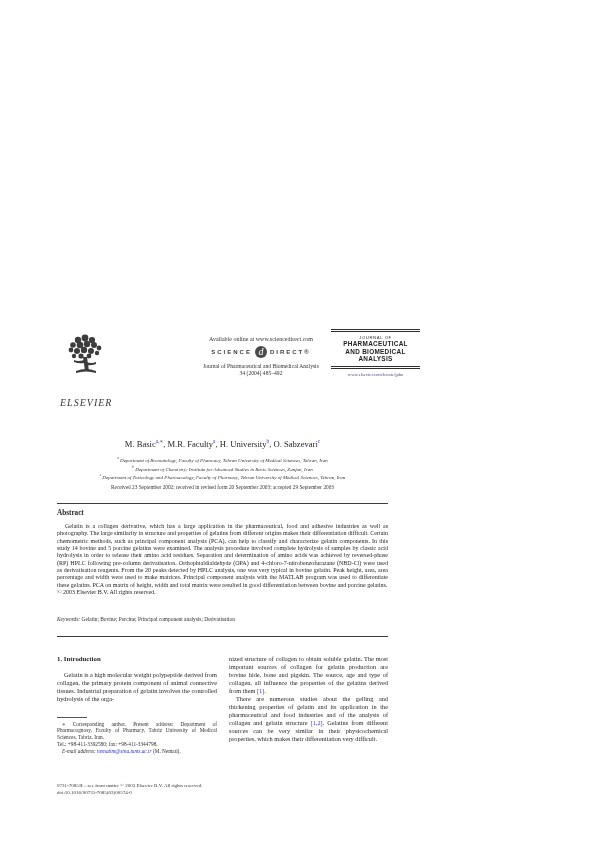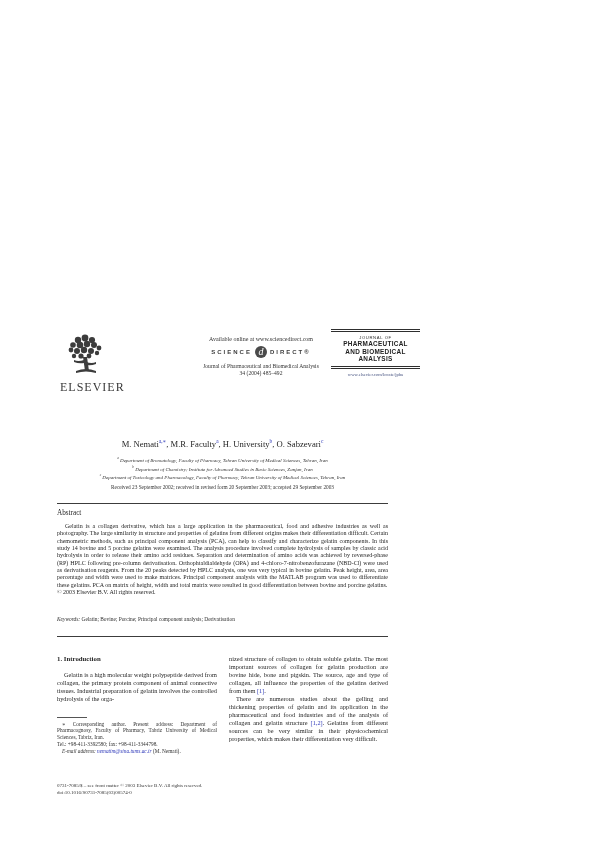--- a/index.html
+++ b/index.html
@@ -3,21 +3,21 @@
 <meta charset="utf-8">
 <style>
   html,body{margin:0;padding:0;background:#e8e8e8;}
   .page{
     position:relative;width:600px;height:849px;margin:0 auto;background:#ffffff;
     font-family:"Liberation Serif","DejaVu Serif",serif;color:#262626;overflow:hidden;
   }
   .abs{position:absolute;}
   
   .elsevier{left:60px;top:333px;width:52px;text-align:center;}
-  .elsevier .name{font-size:12px;letter-spacing:1px;margin-top:1px;color:#3a3a3a;}
+  .elsevier .name{font-size:10px;letter-spacing:1px;margin-top:18px;color:#3a3a3a;font-style:italic;}
   .center-head{left:178px;top:336px;width:166px;text-align:center;}
   .available{font-size:6px;color:#333;}
   .sd-logo{margin-top:4px;display:flex;align-items:center;justify-content:center;gap:3px;}
   .sd-word{font-size:6px;font-weight:bold;letter-spacing:2px;color:#3d3d3d;font-family:"Liberation Sans",sans-serif;}
   .sd-d{display:inline-block;width:12px;height:12px;border-radius:50%;background:#4a4a4a;color:#fff;
         font-style:italic;font-size:10px;line-height:11px;text-align:center;font-family:"Liberation Serif",serif;}
   .jref{margin-top:5px;font-size:5.6px;line-height:7px;color:#333;}
   .jbox{left:331px;top:329px;width:89px;text-align:center;}
   .dblrule{border-top:1.6px solid #2e2e2e;margin-bottom:1px;}
   .thinrule{border-top:0.8px solid #2e2e2e;}
@@ -28,21 +28,21 @@
   .jbox .url{font-size:4.6px;margin-top:3px;color:#44517f;}
   
   .title{left:57px;top:402px;width:331px;text-align:center;font-size:12.5px;line-height:15px;color:#1f1f1f;}
   .authors{left:57px;top:438px;width:331px;text-align:center;font-size:8.6px;color:#1f1f1f;}
   sup{font-size:0.62em;}
   .bluesup{color:#2a35b8;}
   .affils{left:57px;top:455px;width:331px;text-align:center;font-style:italic;font-size:5px;line-height:7px;color:#333;}
   .received{left:57px;top:484px;width:331px;text-align:center;font-size:5.3px;color:#333;}
   .rule{left:57px;width:331px;border-top:1px solid #3c3c3c;}
   
-  .abstract-h{left:57px;top:509px;font-size:7.2px;font-weight:normal;}
+  .abstract-h{left:57px;top:509px;font-size:7.2px;font-weight:bold;}
   .abstract-b{left:57px;top:523px;width:331px;font-size:6px;line-height:7.35px;text-align:justify;}
   .abstract-b .lead{text-indent:8px;display:block;}
   .copyright{margin-top:0px;}
   .keywords{left:57px;top:616px;width:331px;font-size:5.4px;color:#2e2e2e;}
   .keywords .kw-label{font-style:italic;}
   
   .cols{left:57px;top:655px;width:331px;display:flex;gap:12px;}
   .col{width:160px;}
   .sec-h{font-size:6.8px;font-weight:bold;margin:0 0 9px 0;}
   .body-p{font-size:6.3px;line-height:8px;text-align:justify;margin:0;}
@@ -116,21 +116,21 @@
     </div>
     <div class="dblrule"></div>
     <div class="thinrule"></div>
     <div class="url">www.elsevier.com/locate/jpba</div>
   </div>
 
   <div class="abs title">
   </div>
 
   <div class="abs authors">
-    <span><span>M. Nemati</span><sup class="bluesup">a,∗</sup><span>, </span></span><span><span>M.R. Faculty</span><sup class="bluesup">a</sup><span>, </span></span><span><span>H. University</span><sup class="bluesup">b</sup><span>, </span></span><span><span>O. Sabzevari</span><sup class="bluesup">c</sup></span>
+    <span><span>M. Basic</span><sup class="bluesup">a,∗</sup><span>, </span></span><span><span>M.R. Faculty</span><sup class="bluesup">a</sup><span>, </span></span><span><span>H. University</span><sup class="bluesup">b</sup><span>, </span></span><span><span>O. Sabzevari</span><sup class="bluesup">c</sup></span>
   </div>
 
   <div class="abs affils">
     <div><sup>a</sup><span> Department of Bromatology, Faculty of Pharmacy, Tehran University of Medical Sciences, Tehran, Iran</span></div>
     <div><sup>b</sup><span> Department of Chemistry; Institute for Advanced Studies in Basic Sciences, Zanjan, Iran</span></div>
     <div><sup>c</sup><span> Department of Toxicology and Pharmacology, Faculty of Pharmacy, Tehran University of Medical Sciences, Tehran, Iran</span></div>
   </div>
 
   <div class="abs received">Received 23 September 2002; received in revised form 20 September 2003; accepted 29 September 2003</div>
 

